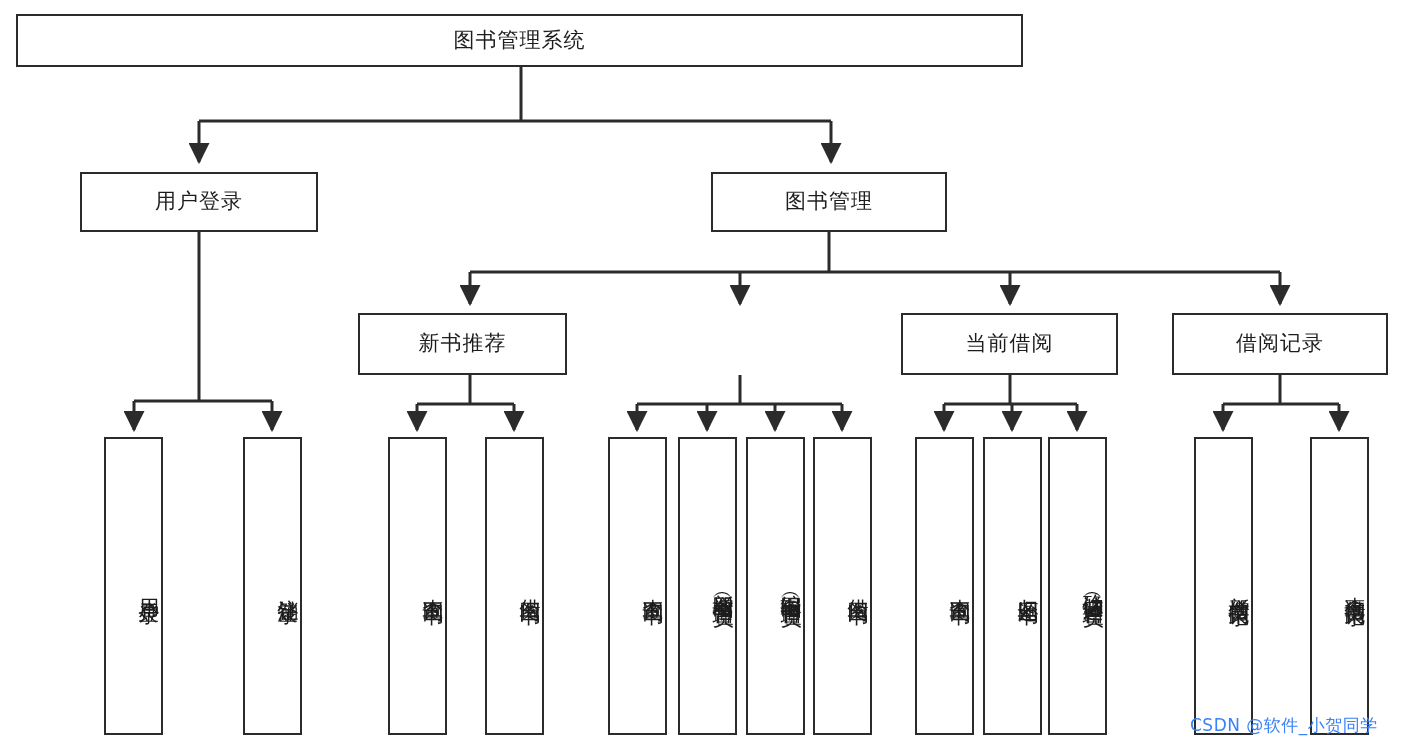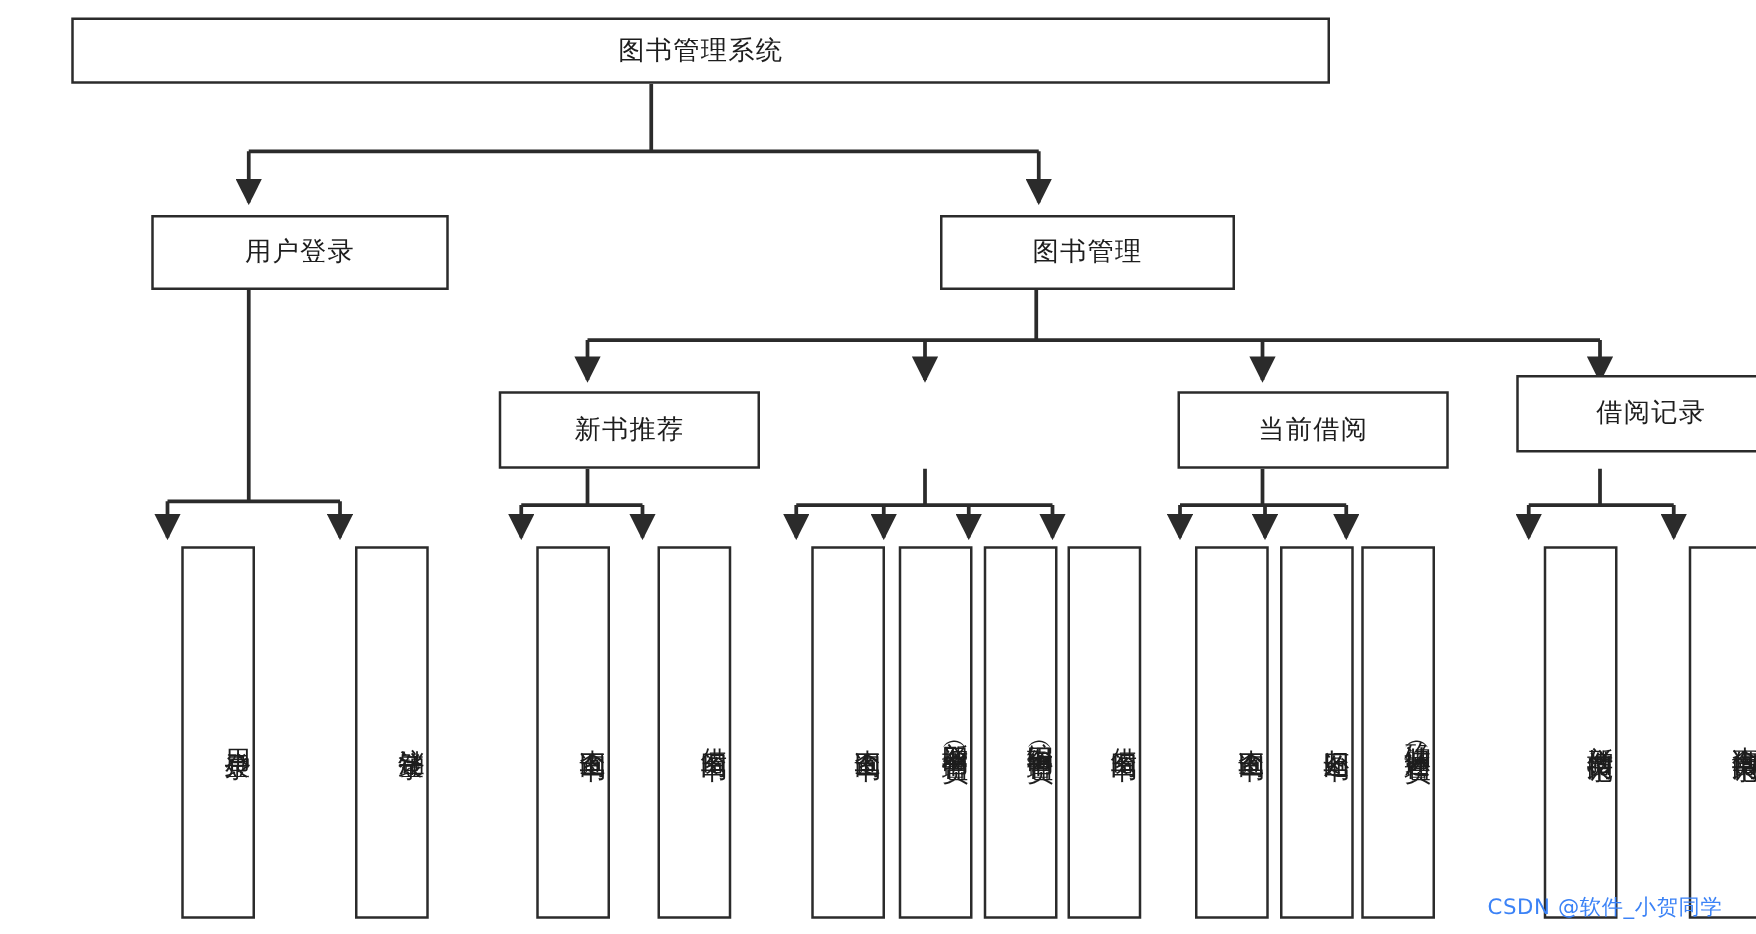--- a/index.html
+++ b/index.html
@@ -28,21 +28,20 @@
   .node {
     position: absolute;
     box-sizing: border-box;
     border: 2px solid #2b2b2b;
     background: #ffffff;
     display: flex;
     align-items: center;
     justify-content: center;
     text-align: center;
     color: #1d1d1d;
-    margin-left: 41px;
   }
   .node.horiz {
     font-size: 21px;
     line-height: 1.2;
     letter-spacing: 1px;
     padding: 0 6px;
   }
   .node.vert {
     writing-mode: vertical-rl;
     text-orientation: upright;
@@ -132,21 +131,21 @@
   <div class="node horiz" style="left:711px; top:172px; width:236px; height:60px;align-items:center;">
     <span>图书管理</span>
   </div>
 
   <div class="node horiz" style="left:358px; top:313px; width:209px; height:62px;">
     <span>新书推荐</span>
   </div>
   <div class="node horiz" style="left:901px; top:313px; width:217px; height:62px;">
     <span>当前借阅</span>
   </div>
-  <div class="node horiz" style="left:1172px; top:300px; width:216px; height:62px;">
+  <div class="node horiz" style="left:1172px; top:313px; width:216px; height:62px;">
     <span>借阅记录</span>
   </div>
 
   <div class="node vert" style="left:104px; top:437px; width:59px; height:298px;">
     <span class="vlabel">用户登录</span>
   </div>
   <div class="node vert" style="left:243px; top:437px; width:59px; height:298px;">
     <span class="vlabel">注销登录</span>
   </div>
 

